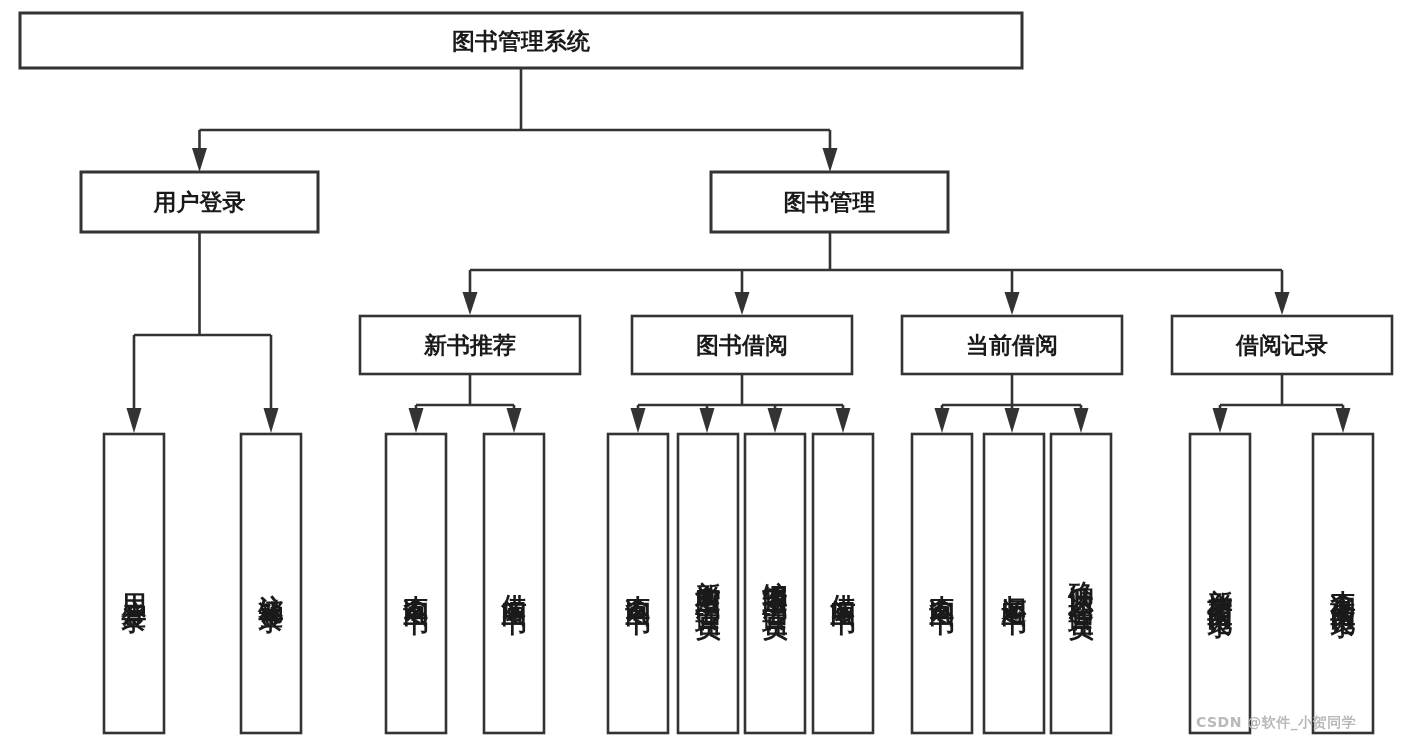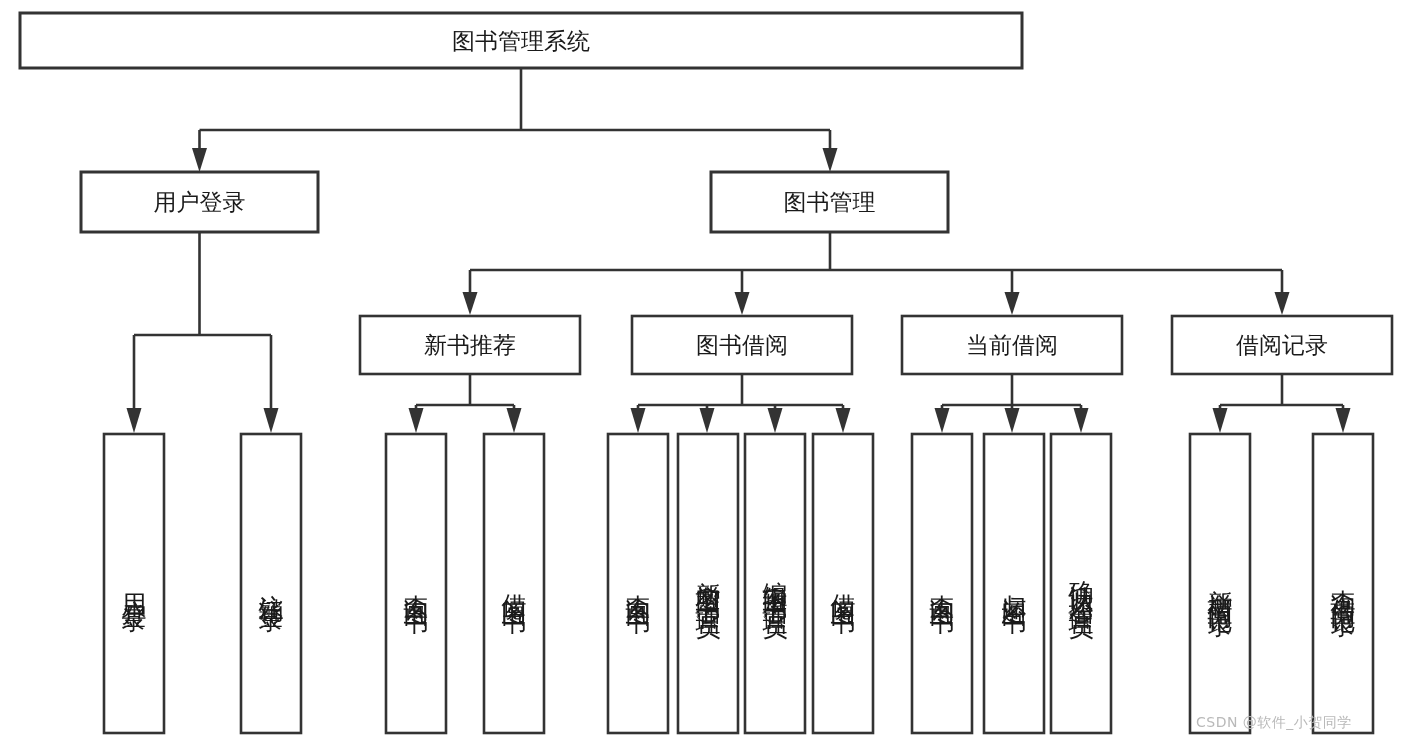--- a/index.html
+++ b/index.html
@@ -11,20 +11,21 @@
     width: 1405px;
     height: 747px;
     font-family: "DejaVu Sans", "Liberation Sans", sans-serif;
     overflow: hidden;
     position: relative;
   }
   #diagram-root {
     position: relative;
     width: 1405px;
     height: 747px;
+    font-weight: bold;
   }
   svg#flow {
     position: absolute;
     top: 0;
     left: 0;
     width: 1405px;
     height: 747px;
     display: block;
   }
   .node-rect {

